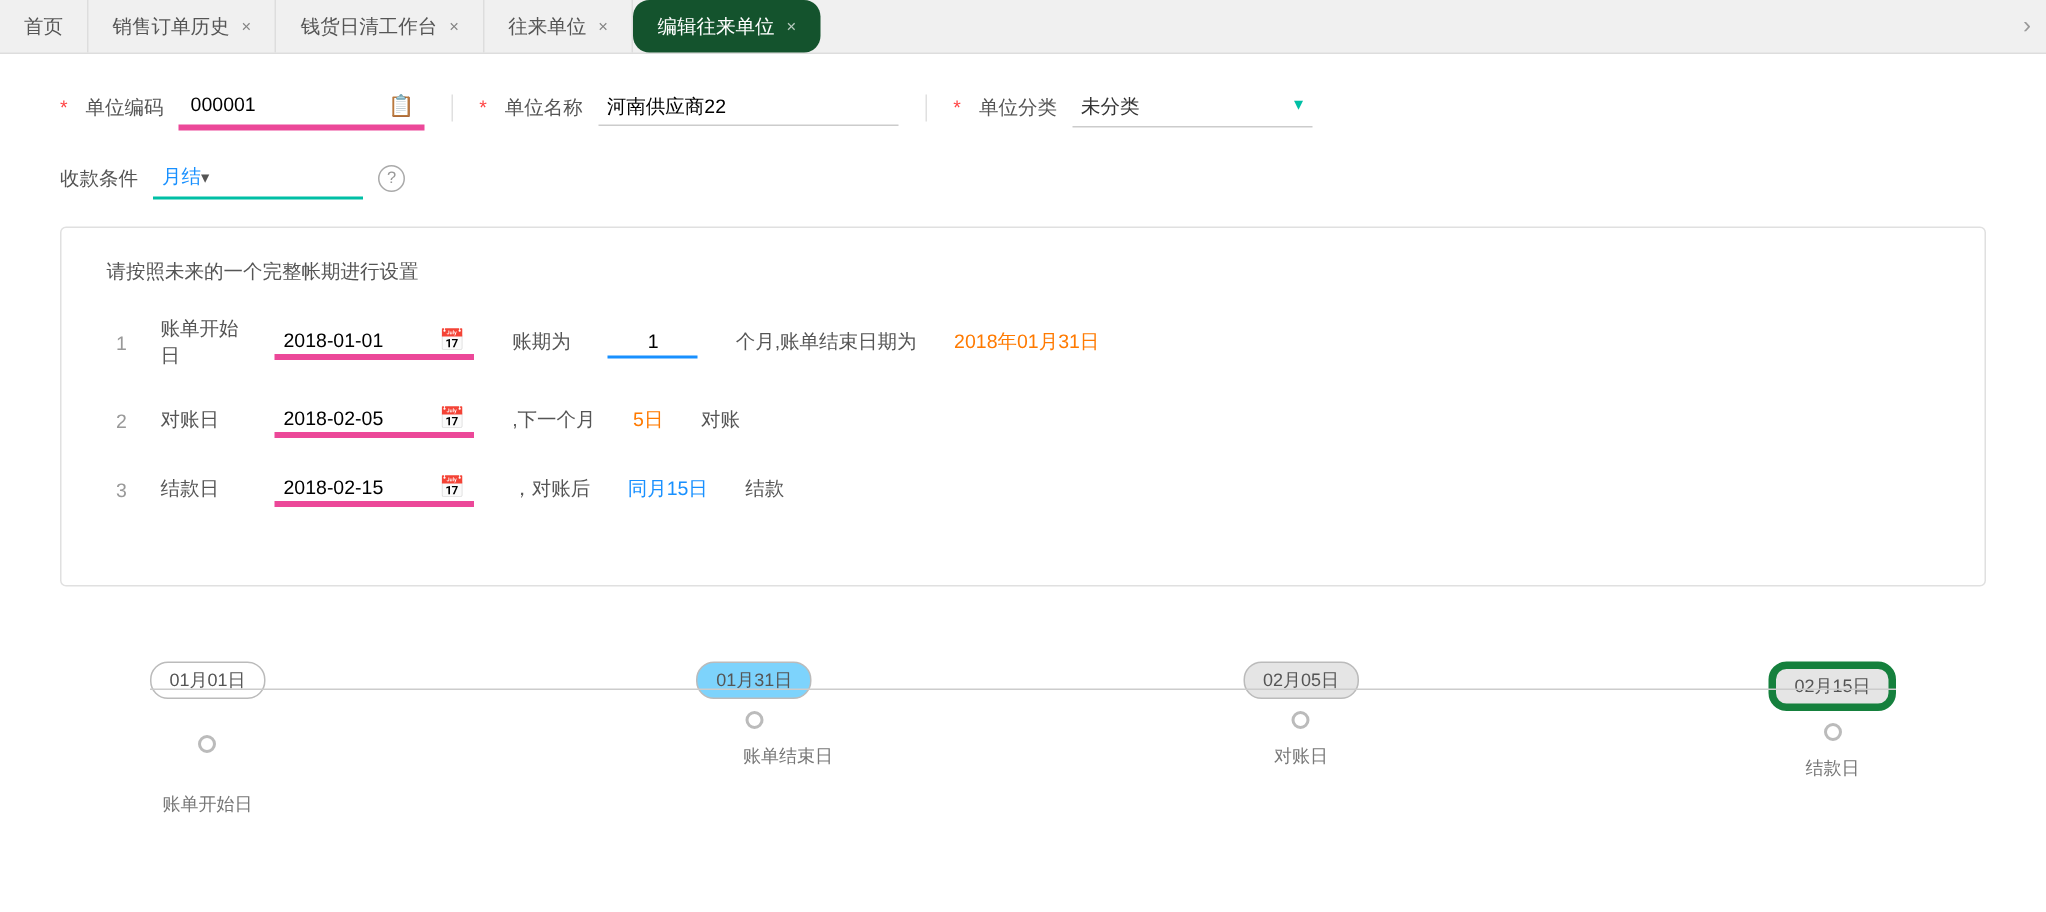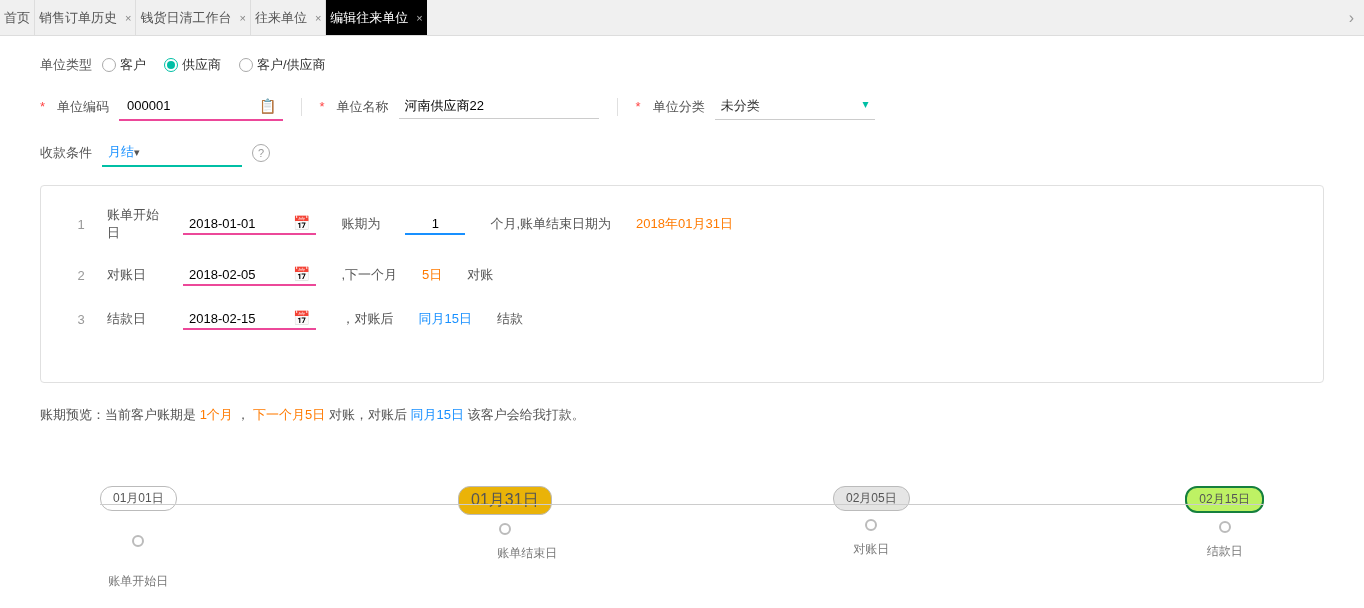--- a/index.html
+++ b/index.html
@@ -9,32 +9,33 @@
     .tab-bar {
       display: flex;
       background: #f0f0f0;
       border-bottom: 1px solid #ddd;
       align-items: stretch;
       height: 36px;
     }
     .tab {
       display: flex;
       align-items: center;
-      padding: 0 4px;
+      padding: 0 16px;
       cursor: pointer;
       border-right: 1px solid #ddd;
       font-size: 13px;
       color: #555;
       gap: 6px;
       white-space: nowrap;
     }
     .tab.active {
-      background: #000000;
+      background: #14532d;
       color: #fff;
       border-right: none;
+      border-radius: 11px;
     }
     .tab .close-btn {
       font-size: 11px;
       opacity: 0.7;
       cursor: pointer;
       margin-left: 2px;
     }
     .tab.active .close-btn { color: #fff; }
     .chevron-right {
       margin-left: auto;
@@ -91,21 +92,21 @@
     .radio-circle.checked::after {
       content: '';
       width: 8px; height: 8px;
       border-radius: 50%;
       background: #00bfa5;
     }
 
     .input-with-icon {
       display: flex;
       align-items: center;
-      border-bottom: 2px solid #ec4899;
+      border-bottom: 4px solid #ec4899;
       padding: 2px 6px;
     }
     .input-with-icon input {
       border: none;
       outline: none;
       font-size: 13px;
       width: 120px;
       background: transparent;
     }
     .calendar-icon {
@@ -246,37 +247,20 @@
   </div>
   <div class="tab active">
     <span>编辑往来单位</span>
     <span class="close-btn">×</span>
   </div>
   <div class="chevron-right">›</div>
 </div>
 
 <div class="main-content">
 
-  <div class="form-row">
-    <span class="field-label">单位类型</span>
-    <div class="radio-group">
-      <label class="radio-item">
-        <div class="radio-circle"></div>
-        <span>客户</span>
-      </label>
-      <label class="radio-item">
-        <div class="radio-circle checked"></div>
-        <span>供应商</span>
-      </label>
-      <label class="radio-item">
-        <div class="radio-circle"></div>
-        <span>客户/供应商</span>
-      </label>
-    </div>
-  </div>
 
   <div class="form-row">
     <span class="required-star">*</span>
     <span class="field-label">单位编码</span>
     <div class="input-with-icon">
       <input type="text" class="" style="border: none; outline: none; font-size: 13px; width: 130px; background: transparent; padding: 4px 2px;" value="000001">
       <span class="calendar-icon">📋</span>
     </div>
 
     <div class="divider-v"></div>
@@ -298,20 +282,21 @@
   <div class="form-row">
     <span class="field-label">收款条件</span>
     <div class="payment-select">
       <span class="payment-text">月结</span>
       <span class="payment-arrow">▾</span>
     </div>
     <div class="help-icon">?</div>
   </div>
 
   <div class="settings-box">
+    <div class="settings-title">请按照未来的一个完整帐期进行设置</div>
 
     <div class="setting-row">
       <span class="row-num">1</span>
       <span class="row-label">账单开始日</span>
       <div class="row-content">
         <div class="input-with-icon">
           <input type="text" style="border: none; outline: none; font-size: 13px; width: 100px; background: transparent;" value="2018-01-01">
           <span class="calendar-icon">📅</span>
         </div>
         <span class="desc-text">账期为</span>
@@ -343,62 +328,53 @@
           <input type="text" style="border: none; outline: none; font-size: 13px; width: 100px; background: transparent;" value="2018-02-15">
           <span class="calendar-icon">📅</span>
         </div>
         <span class="desc-text">，对账后</span>
         <span class="highlight-blue">同月15日</span>
         <span class="desc-text">结款</span>
       </div>
     </div>
   </div>
 
-  <div class="preview-text">
-    <span>账期预览：当前客户账期是</span>
-    <span class="highlight-orange">1个月</span>
-    <span>，</span>
-    <span class="highlight-orange">下一个月5日</span>
-    <span>对账，对账后</span>
-    <span class="highlight-blue">同月15日</span>
-    <span>该客户会给我打款。</span>
-  </div>
 
   <div style="position:relative; padding: 30px 60px 20px;">
 
     <div style="position:absolute;top:48px;left:60px;right:60px;height:1px;background:#ccc;"></div>
 
     <div style="display:flex;justify-content:space-between;align-items:flex-start;">
 
       <div style="display:flex;flex-direction:column;align-items:center;gap:22px;">
         <div style="border:1px solid #bbb;border-radius:12px;padding:3px 12px;font-size:12px;color:#555;background:#fff;margin-bottom:2px;">
           <span>01月01日</span>
         </div>
         <div style="width:12px;height:12px;border-radius:50%;border:2px solid #bbb;background:#fff;z-index:1;"></div>
         <div style="font-size:12px;color:#777;margin-top:4px;">账单开始日</div>
       </div>
 
       <div style="display:flex;flex-direction:column;align-items:center;gap:6px;">
-        <div style="border:1px solid #bbb;border-radius:12px;padding:3px 12px;font-size:16px;color:#555;background:#eab308;margin-bottom:2px;">
+        <div style="border:1px solid #bbb;border-radius:12px;padding:3px 12px;font-size:12px;color:#555;background:#7dd3fc;margin-bottom:2px;">
           <span>01月31日</span>
         </div>
         <div style="width:12px;height:12px;border-radius:50%;border:2px solid #bbb;background:#fff;z-index:1;"></div>
         <div style="font-size:12px;color:#777;margin-top:4px;padding-left:45px;">账单结束日</div>
       </div>
 
       <div style="display:flex;flex-direction:column;align-items:center;gap:6px;">
         <div style="border:1px solid #bbb;border-radius:12px;padding:3px 12px;font-size:12px;color:#555;background:#e5e5e5;margin-bottom:2px;">
           <span>02月05日</span>
         </div>
         <div style="width:12px;height:12px;border-radius:50%;border:2px solid #bbb;background:#fff;z-index:1;"></div>
         <div style="font-size:12px;color:#777;margin-top:4px;">对账日</div>
       </div>
 
       <div style="display:flex;flex-direction:column;align-items:center;gap:6px;">
-        <div style="border:2px solid #15803d;border-radius:12px;padding:3px 12px;font-size:12px;color:#555;background:#bef264;margin-bottom:2px;">
+        <div style="border:5px solid #15803d;border-radius:12px;padding:3px 12px;font-size:12px;color:#555;background:#e5e5e5;margin-bottom:2px;">
           <span>02月15日</span>
         </div>
         <div style="width:12px;height:12px;border-radius:50%;border:2px solid #bbb;background:#fff;z-index:1;"></div>
         <div style="font-size:12px;color:#777;margin-top:4px;">结款日</div>
       </div>
 
     </div>
   </div>
 
 </div>

